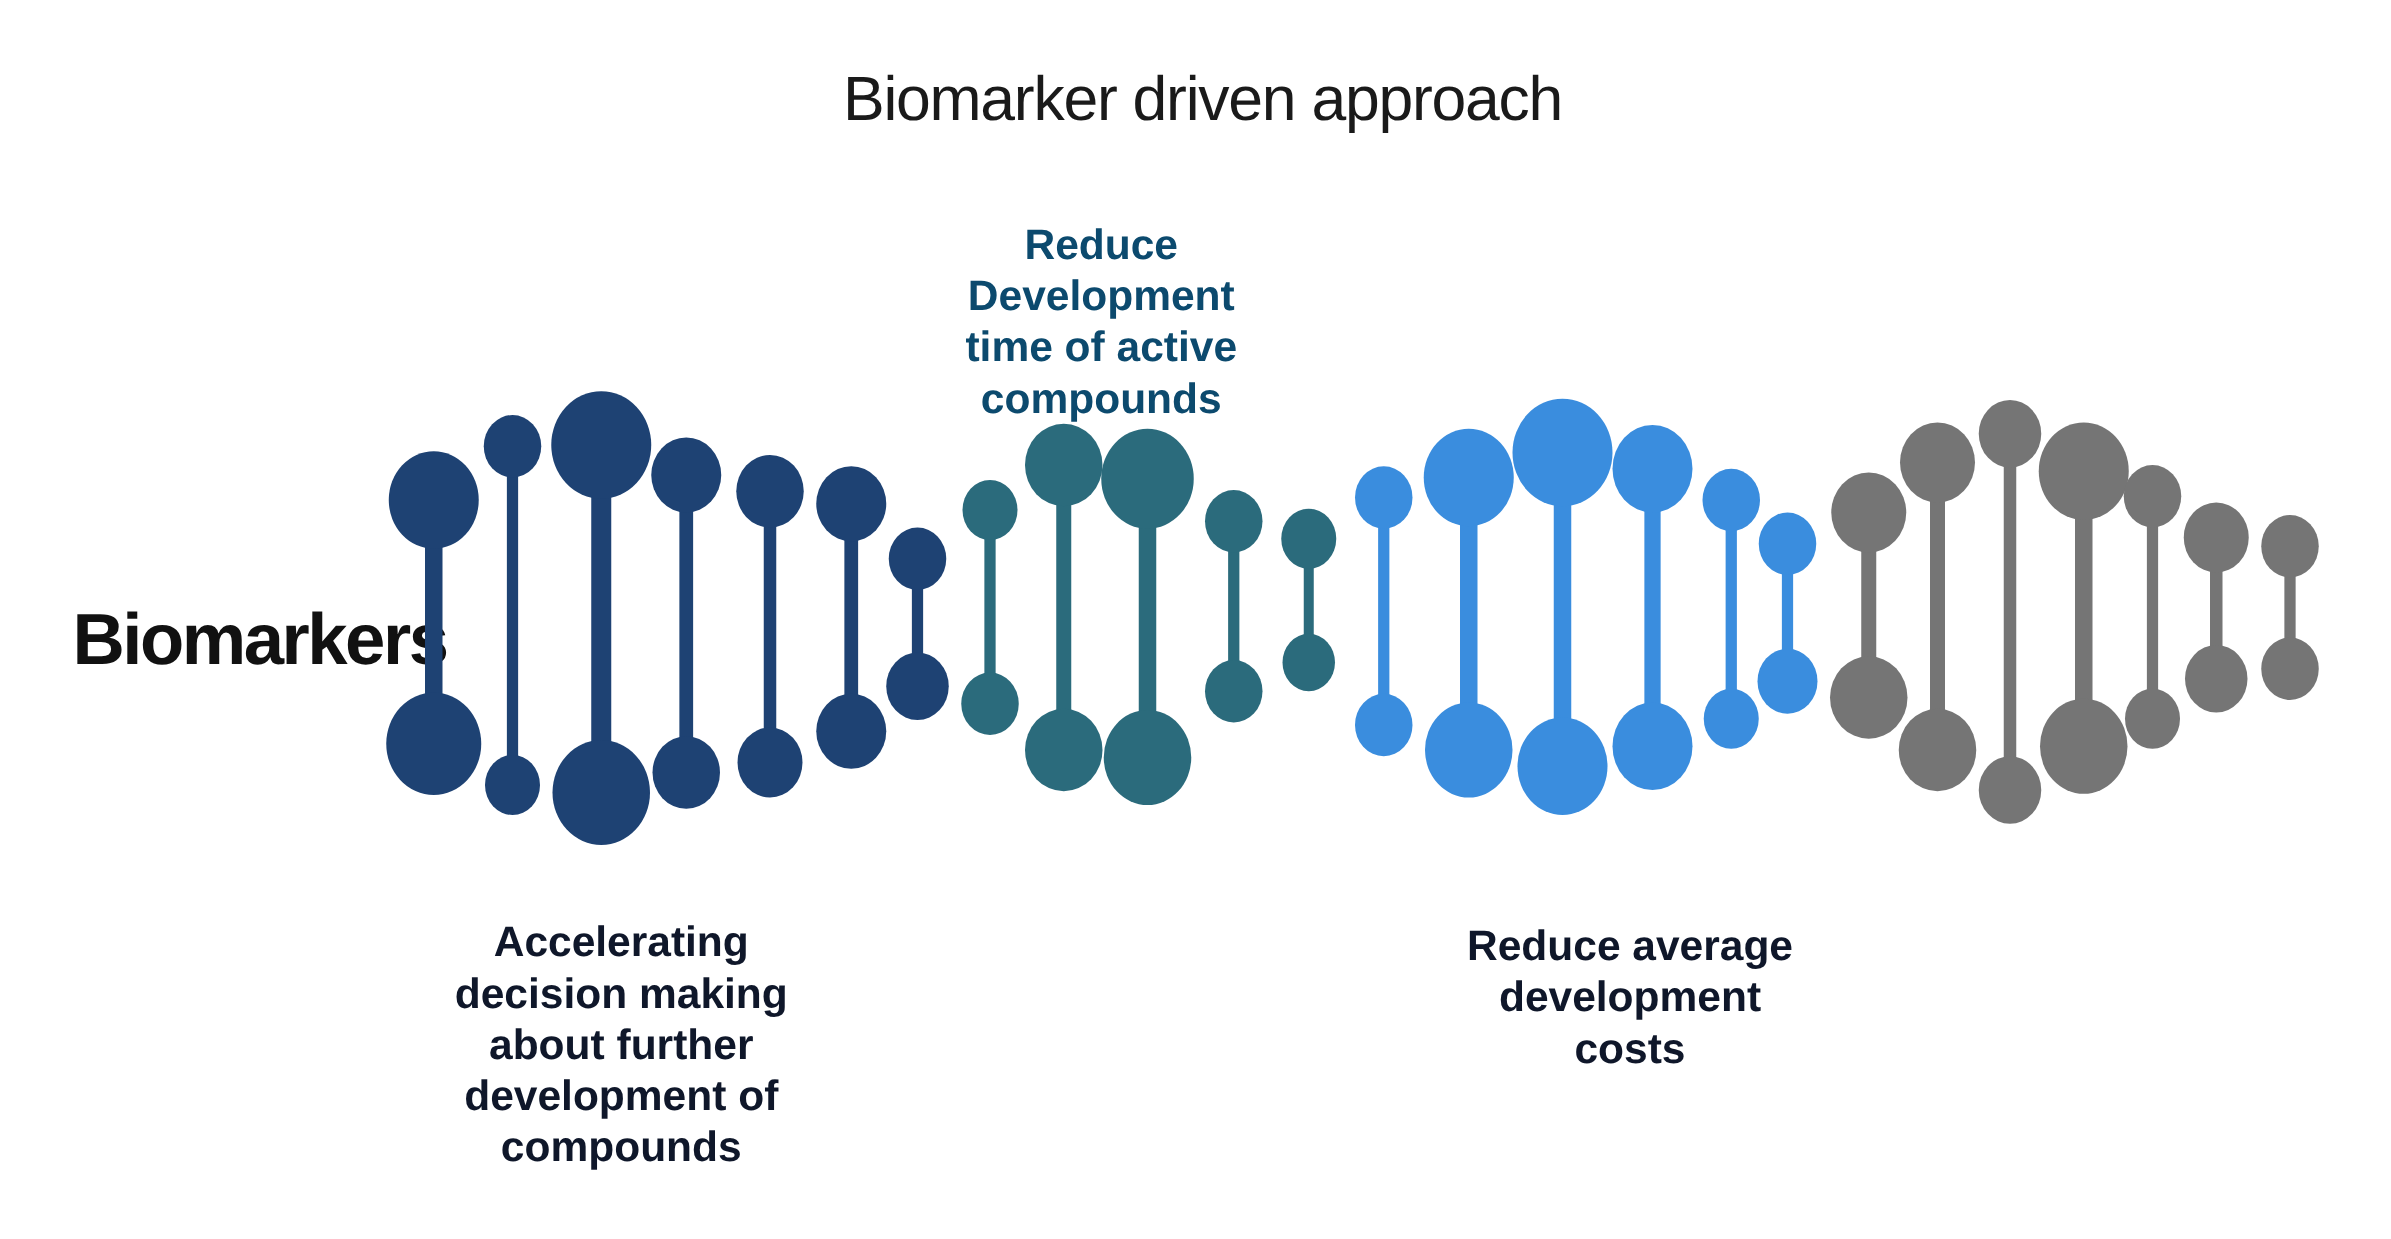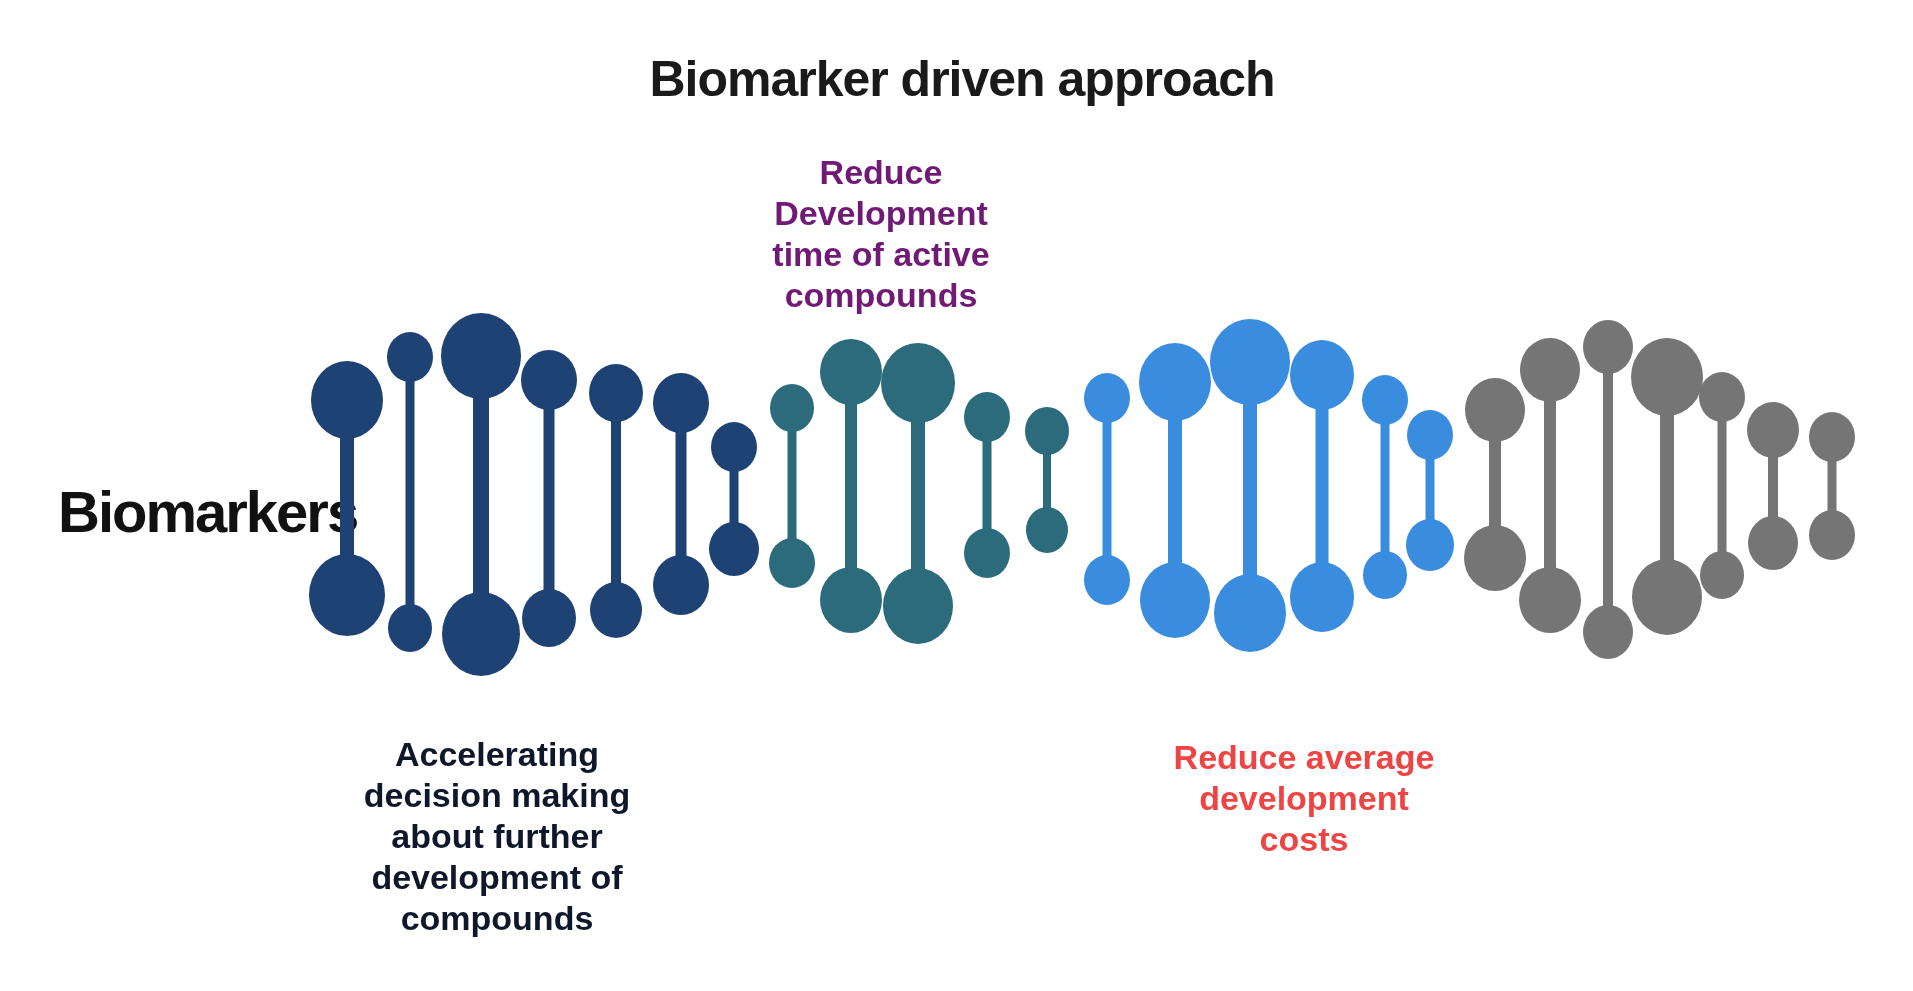--- a/index.html
+++ b/index.html
@@ -14,21 +14,21 @@
     height: 991px;
     background: #ffffff;
     overflow: hidden;
   }
   .title {
     position: absolute;
     top: 50px;
     left: 962px;
     transform: translateX(-50%);
     font-size: 50px;
-    font-weight: 700;
+    font-weight: 400;
     color: #1a1a1a;
     white-space: nowrap;
     letter-spacing: -1px;
   }
   .side-label {
     position: absolute;
     top: 478px;
     left: 58px;
     font-size: 58px;
     font-weight: bold;
@@ -145,29 +145,29 @@
         <ellipse cx="1722" cy="575" rx="22" ry="24"></ellipse>
         <rect x="1768" y="430" width="10" height="113"></rect>
         <ellipse cx="1773" cy="430" rx="26" ry="28"></ellipse>
         <ellipse cx="1773" cy="543" rx="25" ry="27"></ellipse>
         <rect x="1827.5" y="437" width="9" height="98"></rect>
         <ellipse cx="1832" cy="437" rx="23" ry="25"></ellipse>
         <ellipse cx="1832" cy="535" rx="23" ry="25"></ellipse>
       </g>
     </svg>
 
-  <div class="ann ann-teal" style="color: #701a75;">Reduce
+  <div class="ann ann-teal" style="color: #0c4a6e; margin-top: 24px;">Reduce
 Development
 time of active
 compounds</div>
 
 
   <div class="ann ann-navy" style="color: #0f172a;">Accelerating
 decision making
 about further
 development of
 compounds</div>
 
-  <div class="ann ann-blue" style="color: #ef4444;">Reduce average
+  <div class="ann ann-blue" style="color: #0f172a;">Reduce average
 development
 costs</div>
 
 </div>
 
 </body></html>

